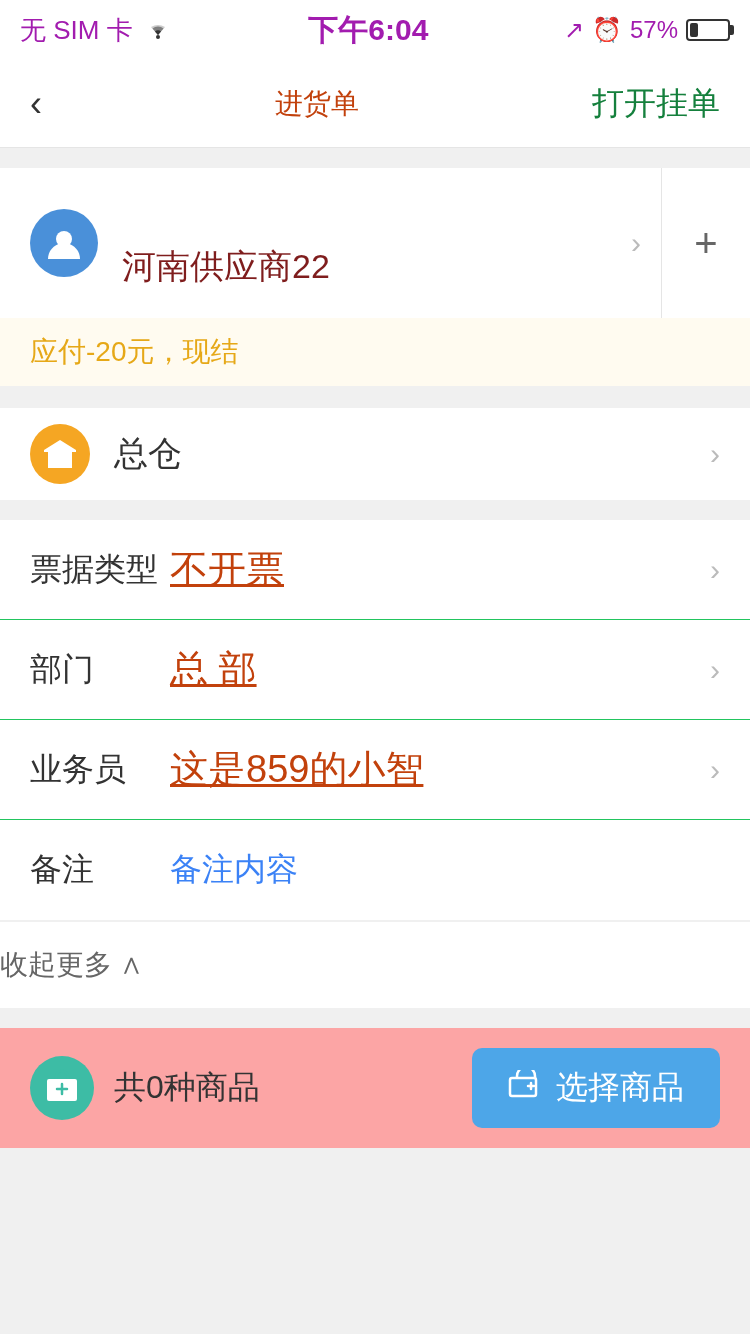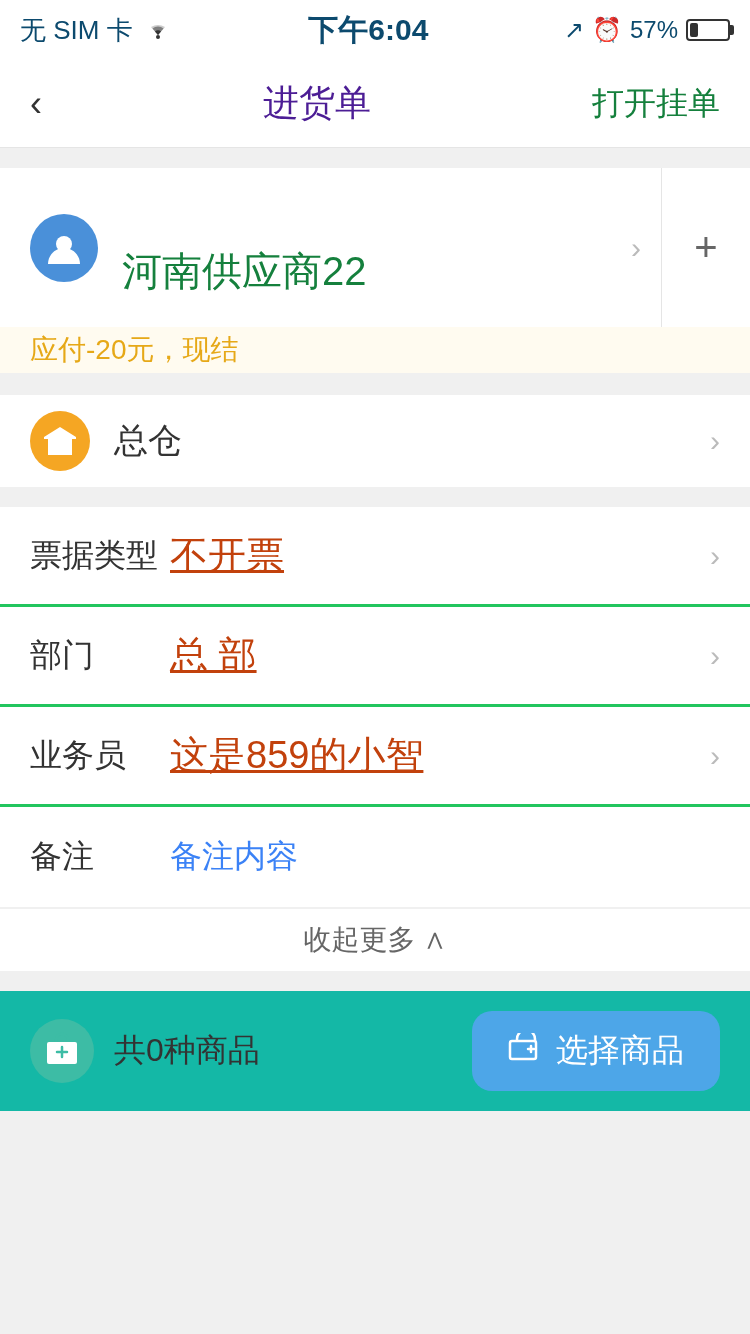--- a/index.html
+++ b/index.html
@@ -17,21 +17,21 @@
     
     .status-bar {
       width: 750px;
       height: 60px;
       background: #fff;
       display: flex;
       align-items: center;
       justify-content: space-between;
       padding: 0 20px;
       font-size: 26px;
-      color: #0c4a6e;
+      color: #a21caf;
     }
     .status-left {
       display: flex;
       align-items: center;
       gap: 10px;
       font-size: 26px;
     }
     .status-center {
       font-size: 30px;
       font-weight: 700;
@@ -81,23 +81,23 @@
       justify-content: space-between;
       padding: 0 30px;
       border-bottom: 1px solid #e5e5e5;
     }
     .nav-back {
       font-size: 36px;
       color: #333;
       cursor: pointer;
     }
     .nav-title {
-      font-size: 36px;
+      font-size: 28px;
       font-weight: 500;
-      color: #4c1d95;
+      color: #c2410c;
     }
     .nav-action {
       font-size: 32px;
       color: #15803d;
       cursor: pointer;
     }
 
     
     .section-gap {
       height: 20px;
@@ -127,22 +127,22 @@
       justify-content: center;
       margin-right: 24px;
       flex-shrink: 0;
     }
     .supplier-avatar svg {
       width: 40px;
       height: 40px;
       fill: #fff;
     }
     .supplier-name {
-      font-size: 40px;
-      color: #15803d;
+      font-size: 34px;
+      color: #7f1d1d;
       flex: 1;
       margin-top: 48px;
     }
     .chevron {
       font-size: 30px;
       color: #bbb;
       margin-left: 16px;
     }
     .supplier-add {
       width: 88px;
@@ -150,21 +150,21 @@
       align-items: center;
       justify-content: center;
       font-size: 40px;
       color: #666;
       cursor: pointer;
     }
 
     
     .notice-bar {
       background: #fffbf0;
-      padding: 4px 30px;
+      padding: 15px 30px;
       font-size: 28px;
       color: #e6a817;
     }
 
     
     .warehouse-row {
       background: #fff;
       display: flex;
       align-items: center;
       padding: 16px 30px;
@@ -195,21 +195,21 @@
     
     .form-section {
       background: #fff;
       margin-top: 20px;
     }
     .form-row {
       display: flex;
       align-items: center;
       padding: 0 30px;
       height: 100px;
-      border-bottom: 3px solid #22c55e;
+      border-bottom: 1px solid #22c55e;
     }
     .form-row:last-child {
       border-bottom: none;
     }
     .form-label {
       font-size: 32px;
       color: #333;
       width: 140px;
       flex-shrink: 0;
     }
@@ -223,31 +223,31 @@
       font-size: 32px;
       color: #3b82f6;
       flex: 1;
     }
 
     
     .collapse-row {
       background: #fff;
       display: flex;
       align-items: center;
-      justify-content: center;
-      padding: 12px 0;
+      justify-content: flex-start;
+      padding: 24px 0;
       font-size: 28px;
       color: #666;
       cursor: pointer;
       margin-top: 2px;
     }
 
     
     .bottom-bar {
-      background: #14b8a6;
+      background: #fca5a5;
       display: flex;
       align-items: center;
       padding: 20px 30px;
       margin-top: 20px;
     }
     .product-icon {
       width: 64px;
       height: 64px;
       border-radius: 50%;
       background: #3dbca5;
@@ -264,21 +264,21 @@
     }
     .product-count {
       font-size: 32px;
       color: #333;
       flex: 1;
     }
     .select-btn {
       background: #4da6e8;
       color: #fff;
       font-size: 32px;
-      border-radius: 20px;
+      border-radius: 10px;
       padding: 18px 36px;
       display: flex;
       align-items: center;
       gap: 12px;
       cursor: pointer;
     }
     .select-btn-icon {
       width: 36px;
       height: 36px;
     }

